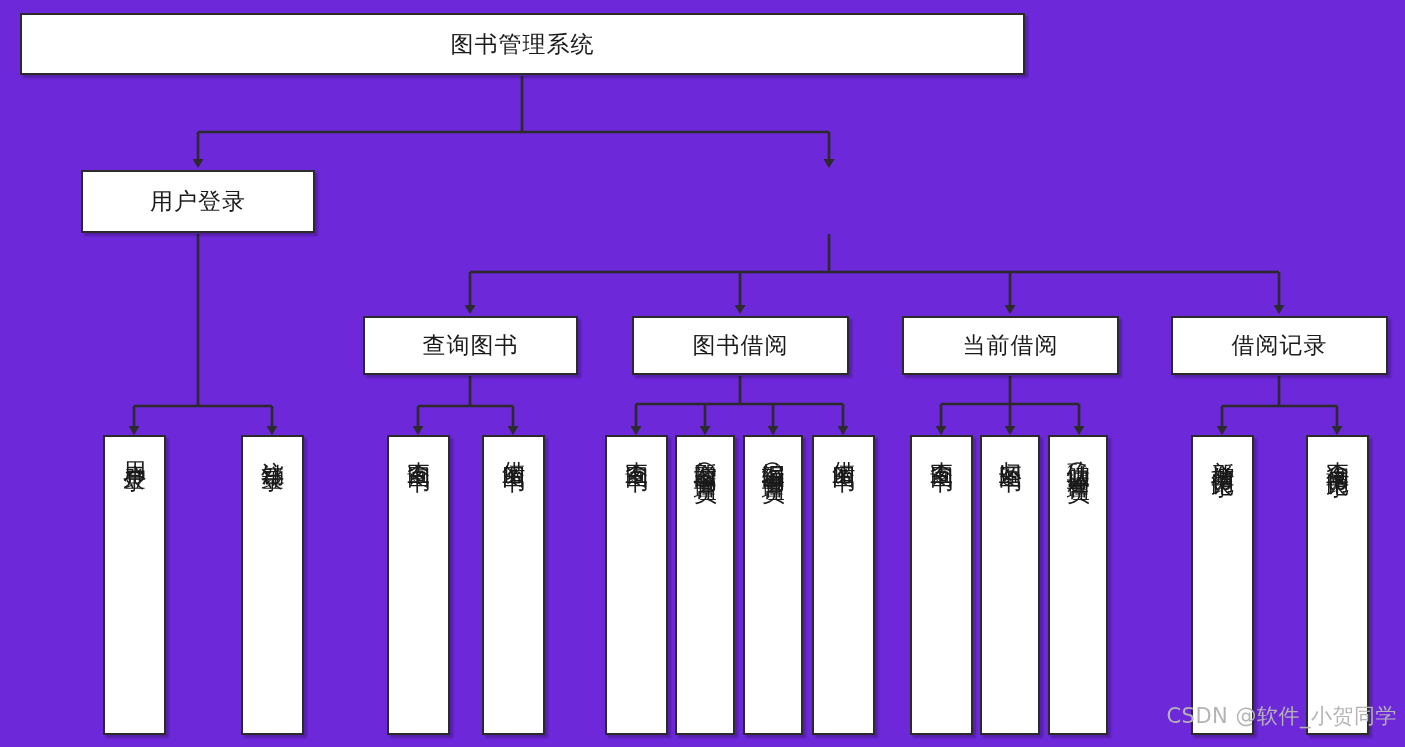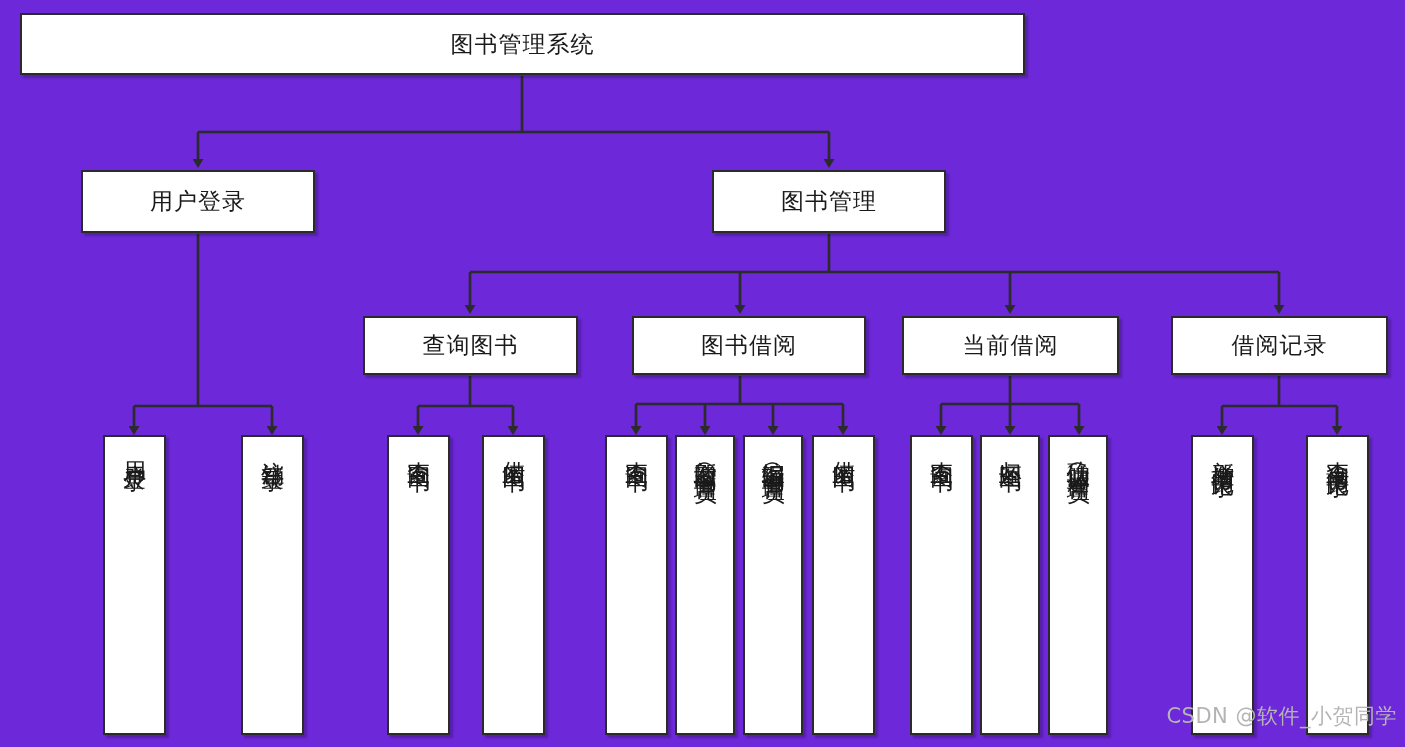--- a/index.html
+++ b/index.html
@@ -126,28 +126,25 @@
     </g>
   </svg>
 
   <div class="node horizontal" style="left:20px; top:13px; width:1005px; height:62px;">
     <span class="label">图书管理系统</span>
   </div>
 
   <div class="node horizontal" style="left:81px; top:170px; width:234px; height:63px;">
     <span class="label">用户登录</span>
   </div>
-  <div class="node horizontal" style="left:712px; top:170px; width:234px; height:63px;">
-    <span class="label">图书管理</span>
-  </div>
 
   <div class="node horizontal" style="left:363px; top:316px; width:215px; height:59px;">
     <span class="label">查询图书</span>
   </div>
-  <div class="node horizontal" style="left:632px; top:316px; width:234px; height:59px;">
+  <div class="node horizontal" style="left:632px; top:316px; width:217px; height:59px;">
     <span class="label">图书借阅</span>
   </div>
   <div class="node horizontal" style="left:1171px; top:316px; width:217px; height:59px;">
     <span class="label">借阅记录</span>
   </div>
   <div class="node horizontal" style="left:902px; top:316px; width:217px; height:59px;">
     <span class="label">当前借阅</span>
   </div>
 
   <div class="node vertical" style="left:103px; top:435px; width:63px; height:300px;">

